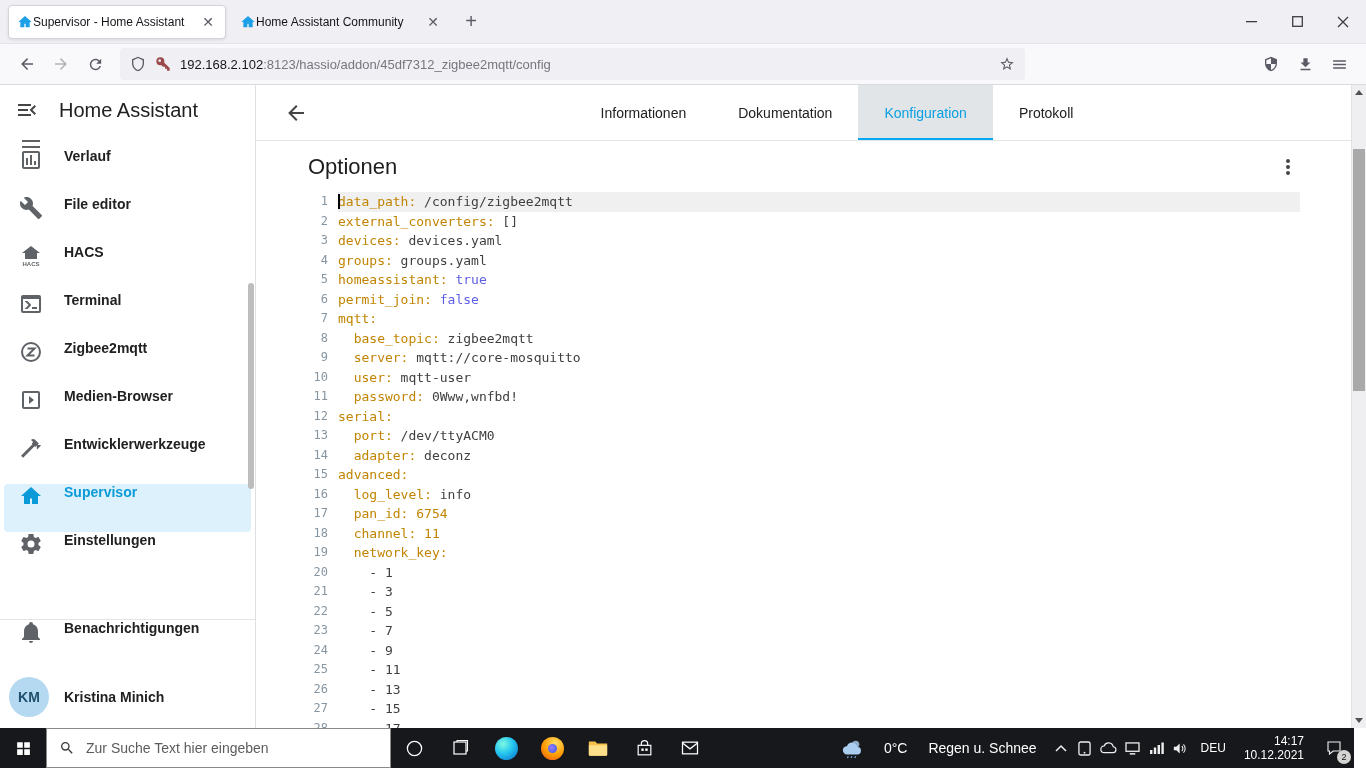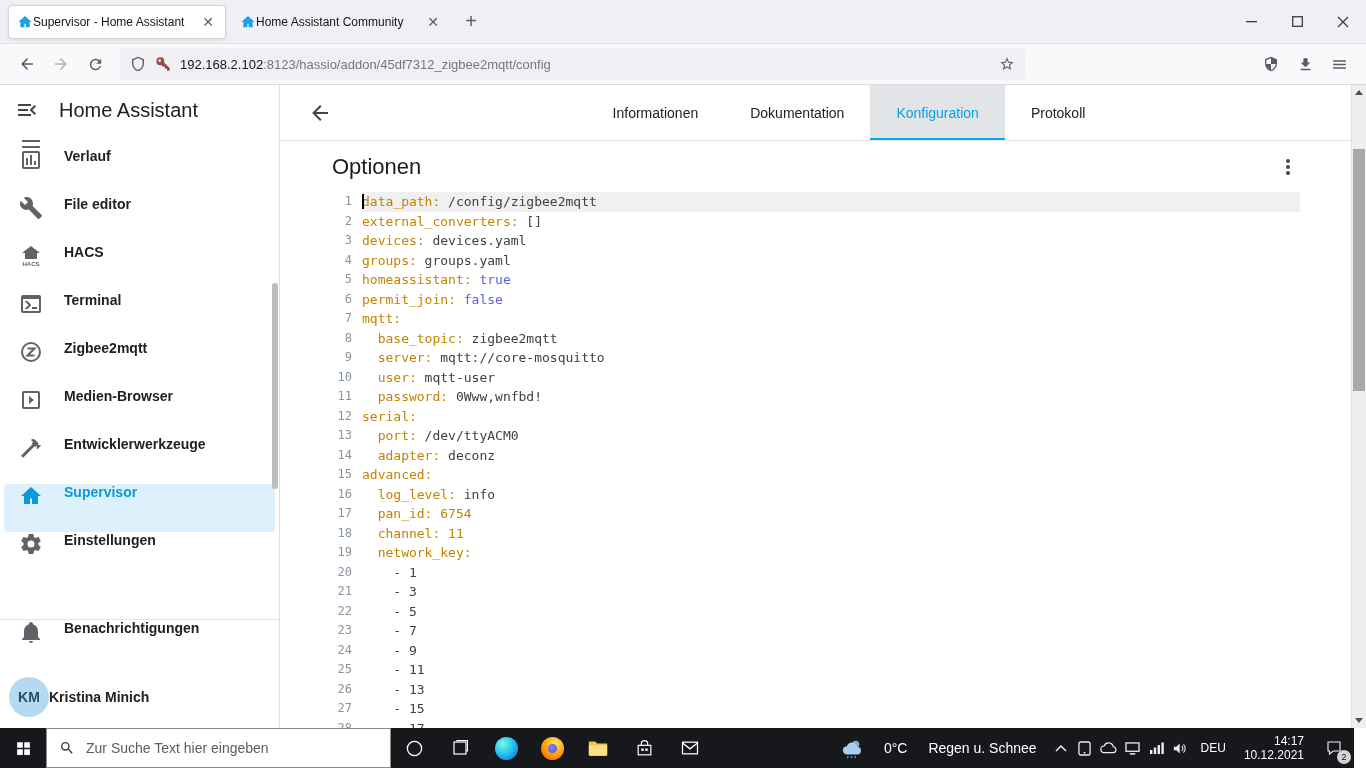--- a/index.html
+++ b/index.html
@@ -23,32 +23,32 @@
   .nav-btn.disabled{opacity:.45}
   .urlbar{flex:1;max-width:905px;height:32px;background:#f0f0f4;border-radius:4px;display:flex;align-items:center;padding:0 10px;gap:9px;margin:0 8px}
   .url-text{flex:1;font-size:13px;color:#15141a;white-space:nowrap;overflow:hidden}
   .url-text .muted{color:#76767f}
   .right-btns{display:flex;align-items:center;margin-left:auto}
 
   
   .app{position:absolute;top:85px;left:0;right:0;bottom:40px;display:flex;background:#fff}
 
   
-  .sidebar{width:280px;flex:none;border-right:1px solid #e0e0e0;display:flex;flex-direction:column;position:relative;overflow:hidden;background:#fff}
+  .sidebar{width:256px;flex:none;border-right:1px solid #e0e0e0;display:flex;flex-direction:column;position:relative;overflow:hidden;background:#fff}
   .sb-header{height:50px;display:flex;align-items:center;padding:0 15px;gap:20px;flex:none}
   .sb-toggle{width:24px;height:24px;color:#454545;flex:none}
   .sb-title{font-size:20px;color:#212121;white-space:nowrap}
   .sb-partial{height:13px;overflow:hidden;padding-left:19px;flex:none}
   .sb-partial .icon{width:24px;height:24px;color:#616161;transform:translateY(-13px)}
   .sb-item{height:48px;flex:none;display:flex;align-items:flex-start;padding-left:15px;gap:21px;margin:0 4px;border-radius:4px;color:#212121;font-size:14px;font-weight:bold;cursor:default}
   .sb-item .icon{width:24px;height:24px;color:#5f6368;flex:none}
   .sb-item.active{background:#dcf1fb;color:#0b9ad8}
   .sb-item.active .icon{color:#0b9ad8}
   .sb-bottom{margin-top:auto;border-top:1px solid #e4e4e4;padding-bottom:2px}
-  .sb-user{height:58px;display:flex;align-items:center;padding-left:9px;font-size:14px;font-weight:bold;color:#212121}
+  .sb-user{height:58px;display:flex;align-items:center;padding-left:9px;gap:15px;font-size:14px;font-weight:bold;color:#212121}
   .avatar{width:40px;height:40px;border-radius:50%;background:#b4d9f1;color:#20506e;display:flex;align-items:center;justify-content:center;font-size:14px;font-weight:bold}
   .sb-scrollthumb{position:absolute;right:1px;top:198px;width:6px;height:206px;background:#bdbdbd;border-radius:3px}
 
   
   .main{flex:1;display:flex;flex-direction:column;min-width:0;background:#fff}
   .ha-header{height:56px;flex:none;display:flex;align-items:stretch;border-bottom:1px solid #e4e4e4}
   .back-btn{width:24px;height:24px;margin:16px 0 0 28px;color:#454545;flex:none}
   .ha-tabs{display:flex;margin:0 auto;height:100%}
   .ha-tab{padding:0 26px;display:flex;align-items:center;font-size:14px;color:#212121}
   .ha-tab.active{color:#0aa0e2;background:#e2e5e8;box-shadow:inset 0 -2px 0 #03a9f4}

